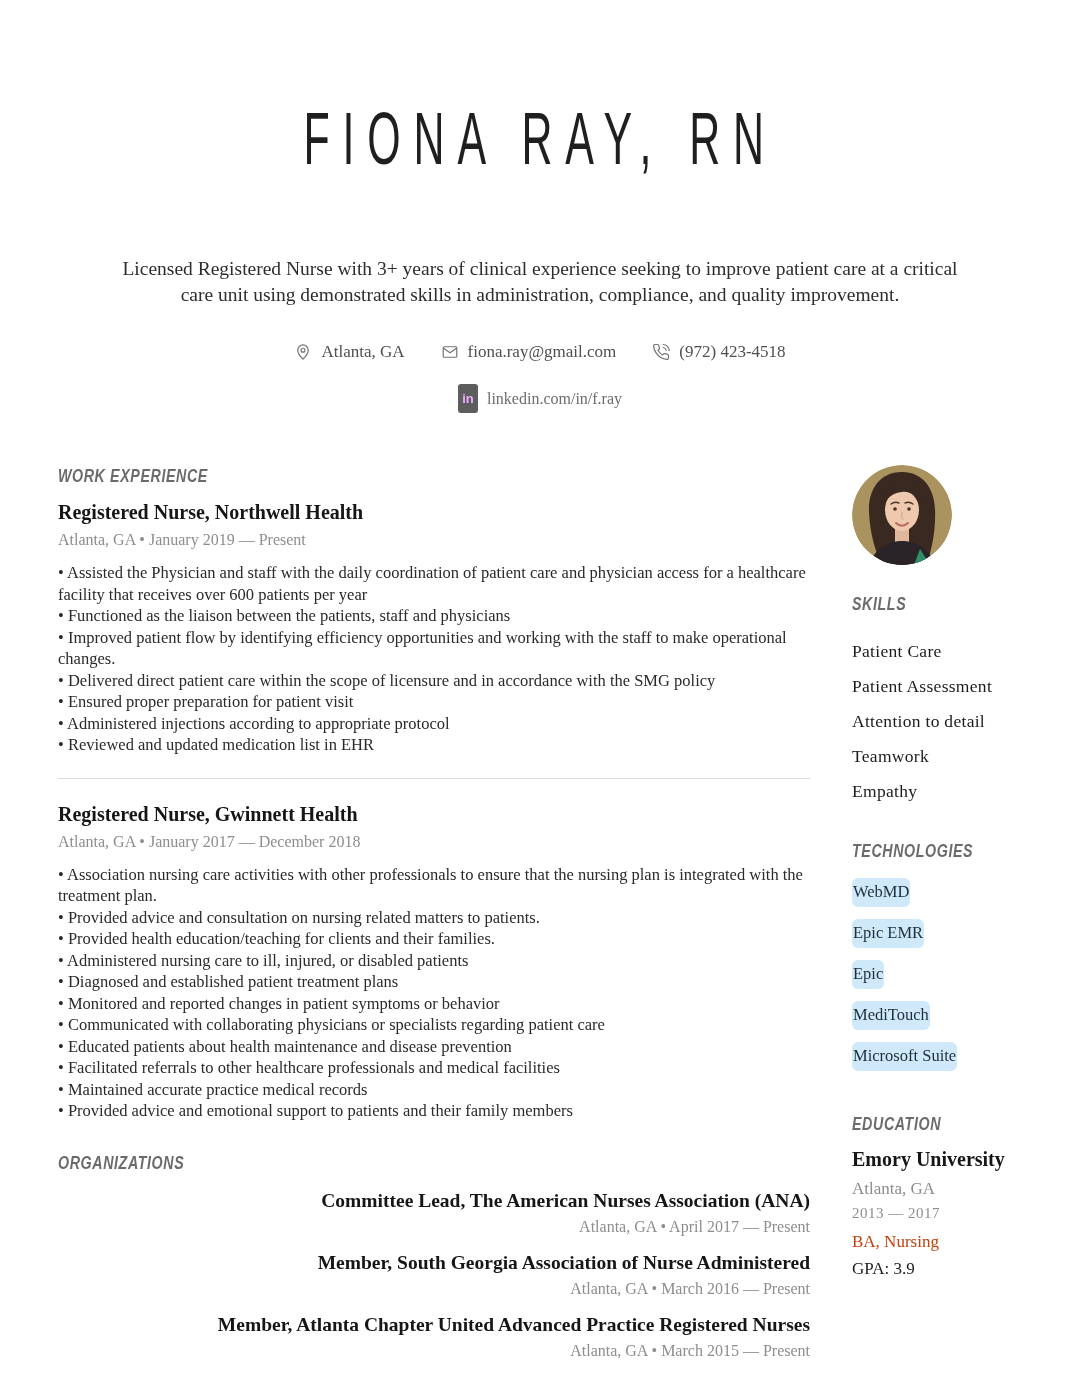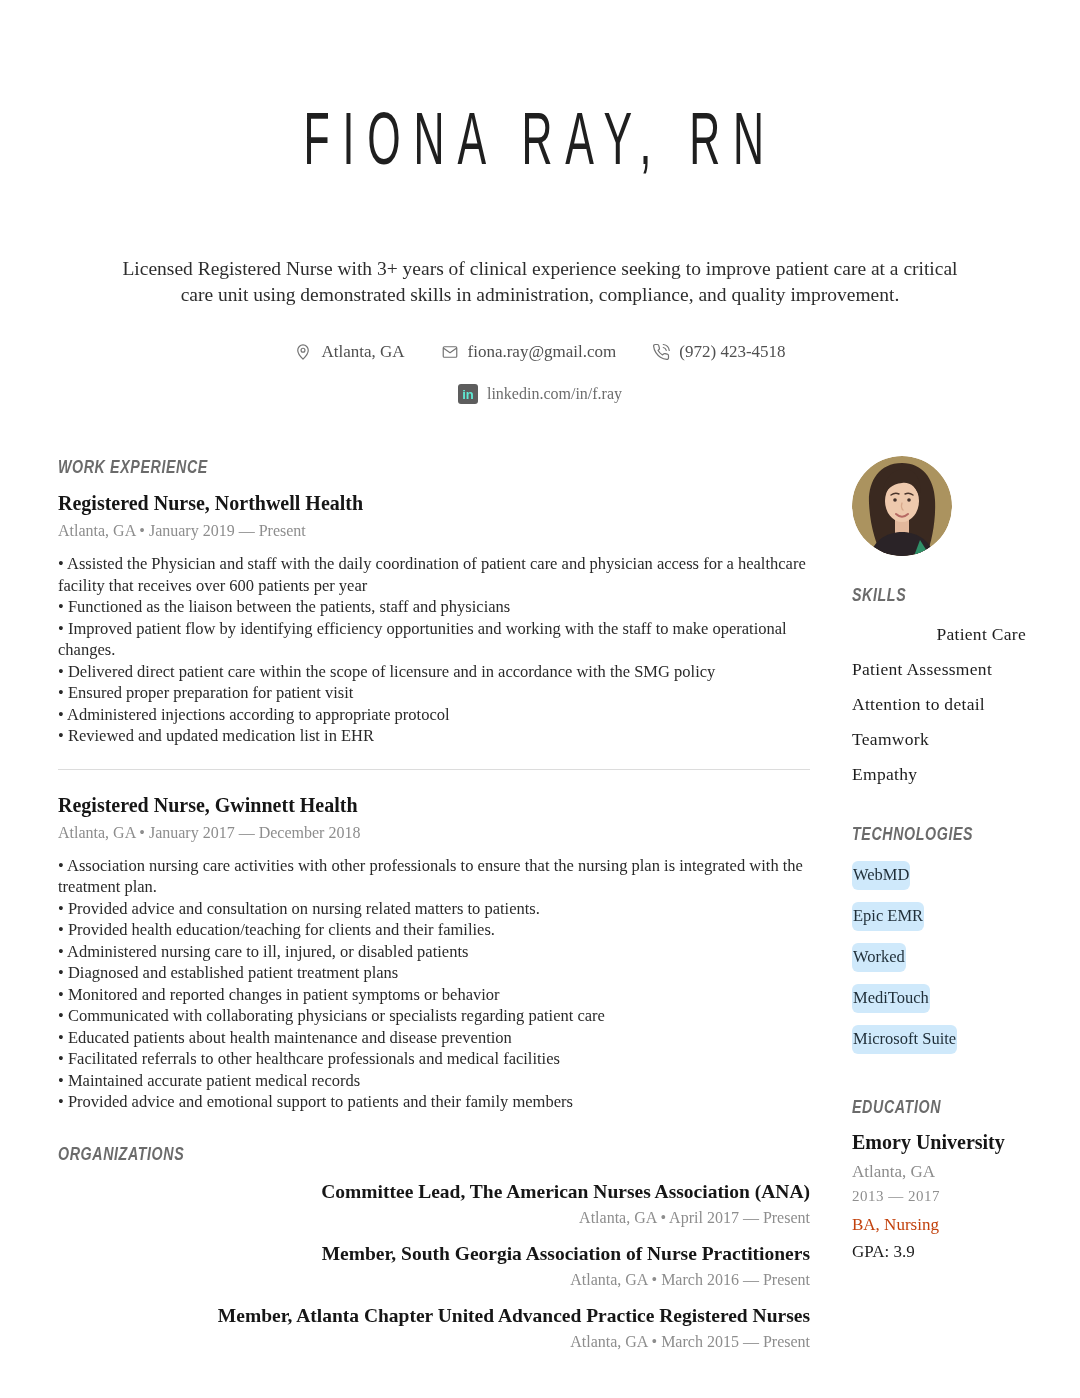--- a/index.html
+++ b/index.html
@@ -24,22 +24,22 @@
     display:flex; justify-content:center; align-items:center; gap:36px;
     margin-top:34px; color:#4f4f4f; font-size:17px;
   }
   .contact-row.second { margin-top:22px; color:#6c6c6c; font-size:16px; }
   .contact-item { display:flex; align-items:center; gap:9px; }
   .cicon { width:18px; height:18px; flex:0 0 auto; }
   .cicon path, .cicon rect, .cicon polyline, .cicon circle {
     fill:none; stroke:#737373; stroke-width:1.6; stroke-linecap:round; stroke-linejoin:round;
   }
   .li-badge {
-    width:20px; height:20px; background:#5d5d5d; border-radius:3px;
-    color:#5eead4; font-family:"Liberation Sans", sans-serif; font-weight:bold;
+    width:20px; height:29px; background:#5d5d5d; border-radius:3px;
+    color:#f0abfc; font-family:"Liberation Sans", sans-serif; font-weight:bold;
     font-size:13px; display:flex; align-items:center; justify-content:center; line-height:1;
   }
   
   .main { display:flex; margin:52px 54px 0 58px; align-items:flex-start; }
   .col-left  { width:752px; flex:0 0 752px; }
   .col-right { margin-left:42px; flex:1; min-width:0; }
   .section-heading {
     font-family:"Liberation Sans", sans-serif; font-style:italic; font-weight:bold;
     font-size:19px; color:#6b6b6b; letter-spacing:0.8px; margin:0;
     transform:scaleX(0.75); transform-origin:left center; white-space:nowrap;
@@ -52,21 +52,21 @@
   .bullet::before { content:"• "; }
   .divider { border:none; border-top:1px solid #dcdcdc; margin:22px 0 0; }
   .orgs-heading { margin-top:30px; }
   .org-item { margin-top:16px;text-align:right; }
   .org-item .job-title { font-size:19.5px; }
   .org-item .meta { margin-top:6px; }
   
   .avatar { width:100px; height:100px; border-radius:50%; overflow:hidden; display:block; }
   .skills-heading { margin-top:28px; }
   .skill { font-size:17.5px; color:#1c1c1c; margin:14px 0 0; letter-spacing:0.3px; }
-  .skill:first-of-type { margin-top:18px;text-align:right; }
+  .skill:first-of-type { margin-top:26px; }
   .tech-heading { margin-top:38px; }
   .badge {
     display:table; background:#cfe9fb; border-radius:6px;
     padding:4px 1px 5px; font-size:16.5px; color:#1f2e38; margin-top:12px;
   }
   .badge:first-of-type { margin-top:16px; }
   .edu-heading { margin-top:42px; }
   .edu-school { font-size:20px; font-weight:bold; color:#161616; margin:13px 0 0; }
   .edu-location { font-size:17px; color:#8d8d8d; margin:8px 0 0; }
   .edu-dates { font-size:15px; color:#8f8f8f; margin:6px 0 0; letter-spacing:0.5px; }
@@ -163,37 +163,37 @@
             <p class="bullet">Diagnosed and established patient treatment plans</p>
 
             <p class="bullet">Monitored and reported changes in patient symptoms or behavior</p>
 
             <p class="bullet">Communicated with collaborating physicians or specialists regarding patient care</p>
 
             <p class="bullet">Educated patients about health maintenance and disease prevention</p>
 
             <p class="bullet">Facilitated referrals to other healthcare professionals and medical facilities</p>
 
-            <p class="bullet">Maintained accurate patient medical records</p>
+            <p class="bullet">Maintained accurate practice medical records</p>
 
             <p class="bullet">Provided advice and emotional support to patients and their family members</p>
 
         </div>
       </article>
 
       <h2 class="section-heading orgs-heading">ORGANIZATIONS</h2>
       <div>
 
           <div class="org-item">
             <h3 class="job-title">Committee Lead, The American Nurses Association (ANA)</h3>
             <p class="meta">Atlanta, GA • April 2017 — Present</p>
           </div>
 
           <div class="org-item">
-            <h3 class="job-title">Member, South Georgia Association of Nurse Practitioners</h3>
+            <h3 class="job-title">Member, South Georgia Association of Nurse Administered</h3>
             <p class="meta">Atlanta, GA • March 2016 — Present</p>
           </div>
 
           <div class="org-item">
             <h3 class="job-title">Member, Atlanta Chapter United Advanced Practice Registered Nurses</h3>
             <p class="meta">Atlanta, GA • March 2015 — Present</p>
           </div>
 
       </div>
     </section>
@@ -238,21 +238,21 @@
 
       </div>
 
       <h2 class="section-heading tech-heading">TECHNOLOGIES</h2>
       <div>
 
           <div class="badge">WebMD</div>
 
           <div class="badge">Epic EMR</div>
 
-          <div class="badge">Worked</div>
+          <div class="badge">Epic</div>
 
           <div class="badge">MediTouch</div>
 
           <div class="badge">Microsoft Suite</div>
 
       </div>
 
       <h2 class="section-heading edu-heading">EDUCATION</h2>
       <p class="edu-school">Emory University</p>
       <p class="edu-location">Atlanta, GA</p>

